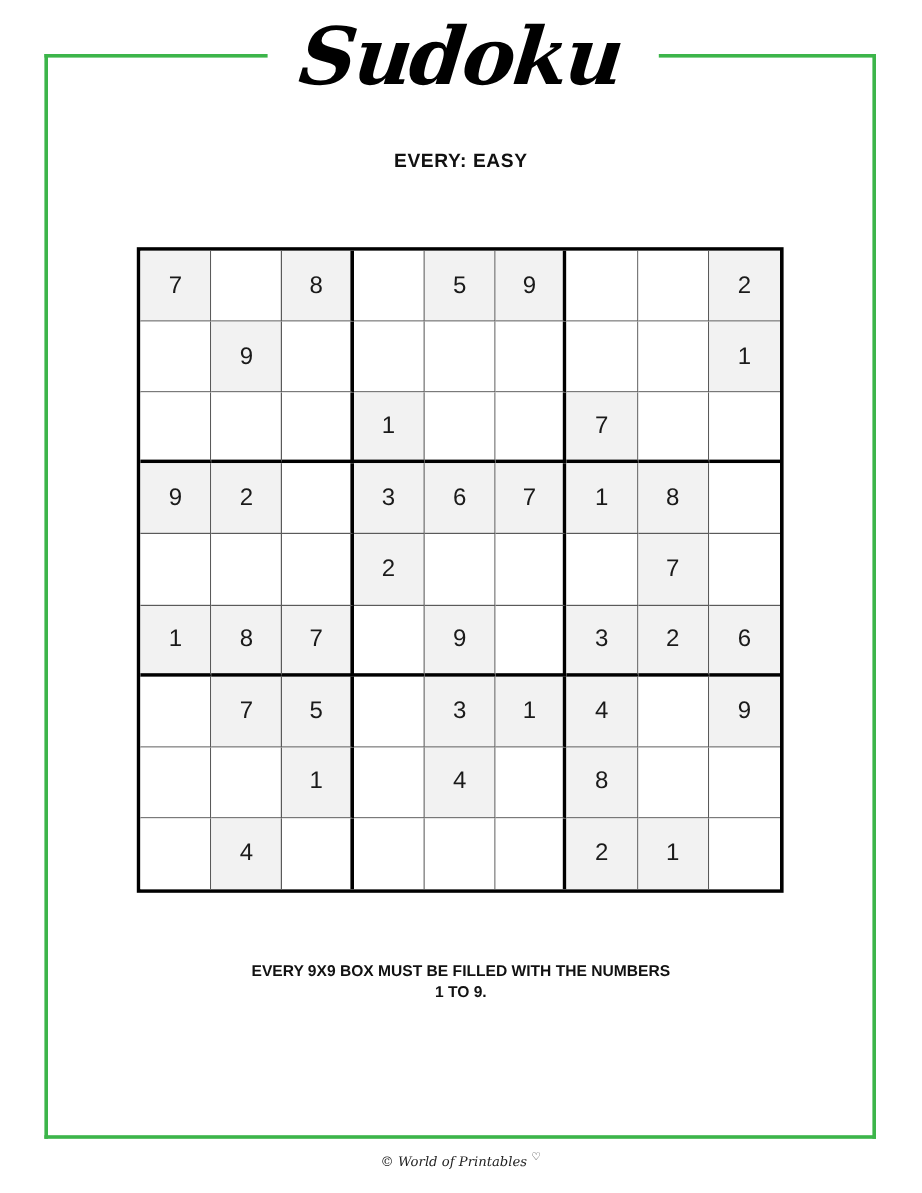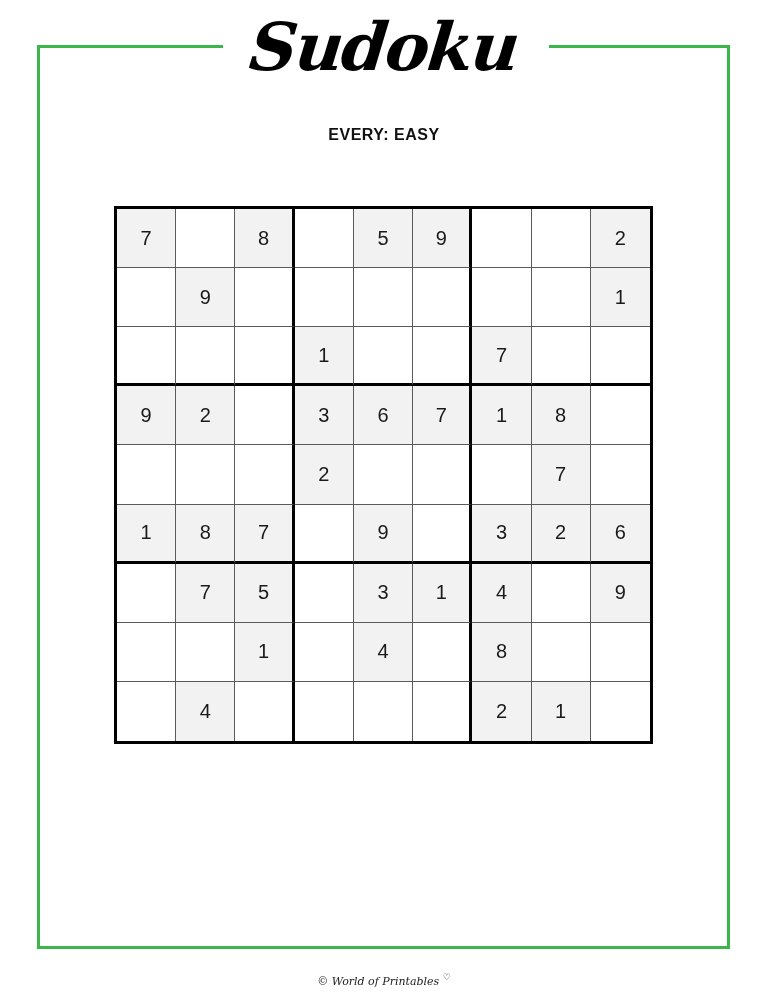--- a/index.html
+++ b/index.html
@@ -96,21 +96,20 @@
     
     .footer {
       position: absolute;
       left: 0; right: 0;
       top: 960px;
       text-align: center;
       font-size: 11px;
       font-style: italic;
       font-family: "DejaVu Serif", serif;
       color: #222222;
-      margin-top: 12px;
     }
     .footer .heart { font-size: 9px; vertical-align: super; }
   </style>
 </head>
 <body>
 
 <div class="frame-line frame-top-left"></div>
 <div class="frame-line frame-top-right"></div>
 <div class="frame-line frame-left"></div>
 <div class="frame-line frame-right"></div>
@@ -197,19 +196,23 @@
     <div class="cell box-r r9"></div>
     <div class="cell r9"></div>
     <div class="cell r9"></div>
     <div class="cell box-r r9"></div>
     <div class="cell given r9">2</div>
     <div class="cell given r9">1</div>
     <div class="cell c9 r9"></div>
   </div>
 
 <div class="instructions">
+  <p>
+    <span>EVERY 9X9 BOX MUST BE FILLED WITH THE NUMBERS</span><br>
+    <span>1 TO 9.</span>
+  </p>
 </div>
 
 <div class="footer">
   <span>©</span>
   <span>World of Printables</span>
   <span class="heart">♡</span>
 </div>
 
 </body></html>

